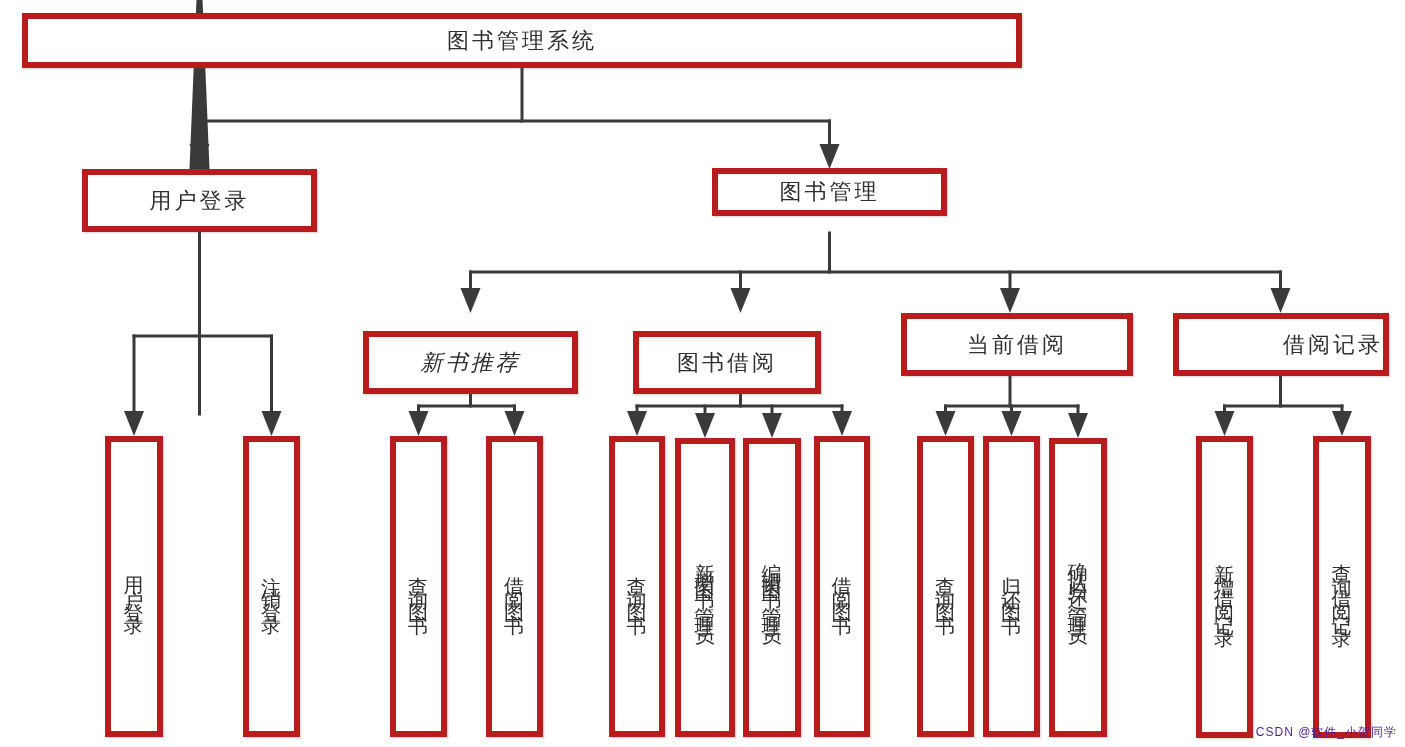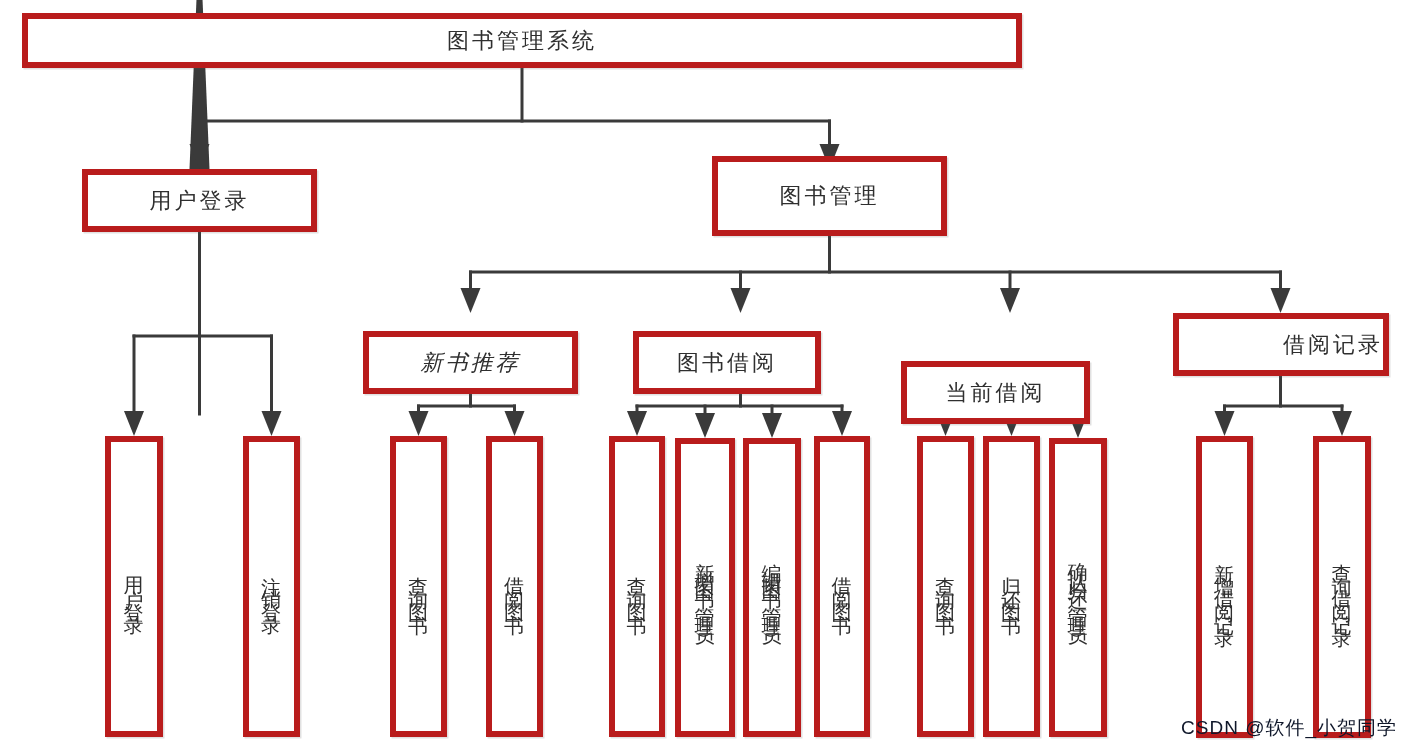--- a/index.html
+++ b/index.html
@@ -46,23 +46,23 @@
     line-height: 1;
     white-space: nowrap;
   }
   .node.v.tight span {
     letter-spacing: 9px;
   }
   .watermark {
     position: absolute;
     right: 8px;
     bottom: 6px;
-    font-size: 19px;
+    font-size: 12px;
     letter-spacing: 1px;
-    color: #0f172a;
+    color: #4c1d95;
     z-index: 3;
     white-space: nowrap;
   }
 </style>
 </head>
 <body>
 
 <div class="canvas">
 
   <svg class="connectors" width="1405" height="747" viewBox="0 0 1405 747" stroke="#3a3a3a" stroke-width="3" fill="none" stroke-linecap="square">
@@ -142,31 +142,31 @@
     </g>
   </svg>
 
   <div class="node h" style="left:22px; top:13px; width:1000px; height:55px;">
     <span>图书管理系统</span>
   </div>
 
   <div class="node h" style="left:82px; top:169px; width:235px; height:63px;">
     <span>用户登录</span>
   </div>
-  <div class="node h" style="left:712px; top:156px; width:235px; height:80px;">
+  <div class="node h" style="left:712px; top:168px; width:235px; height:48px;">
     <span>图书管理</span>
   </div>
 
   <div class="node h" style="left:363px; top:331px; width:215px; height:63px;font-style:italic;">
     <span>新书推荐</span>
   </div>
   <div class="node h" style="left:633px; top:331px; width:188px; height:63px;font-family:Liberation Serif, serif;">
     <span>图书借阅</span>
   </div>
-  <div class="node h" style="left:901px; top:313px; width:189px; height:63px;margin-top:48px;">
+  <div class="node h" style="left:901px; top:313px; width:232px; height:63px;">
     <span>当前借阅</span>
   </div>
   <div class="node h" style="left:1173px; top:313px; width:216px; height:63px;justify-content:flex-end;">
     <span>借阅记录</span>
   </div>
 
   <div class="node v" style="left:105px; top:436px; width:58px; height:301px;">
     <span>用户登录</span>
   </div>
   <div class="node v" style="left:243px; top:436px; width:57px; height:301px;">

